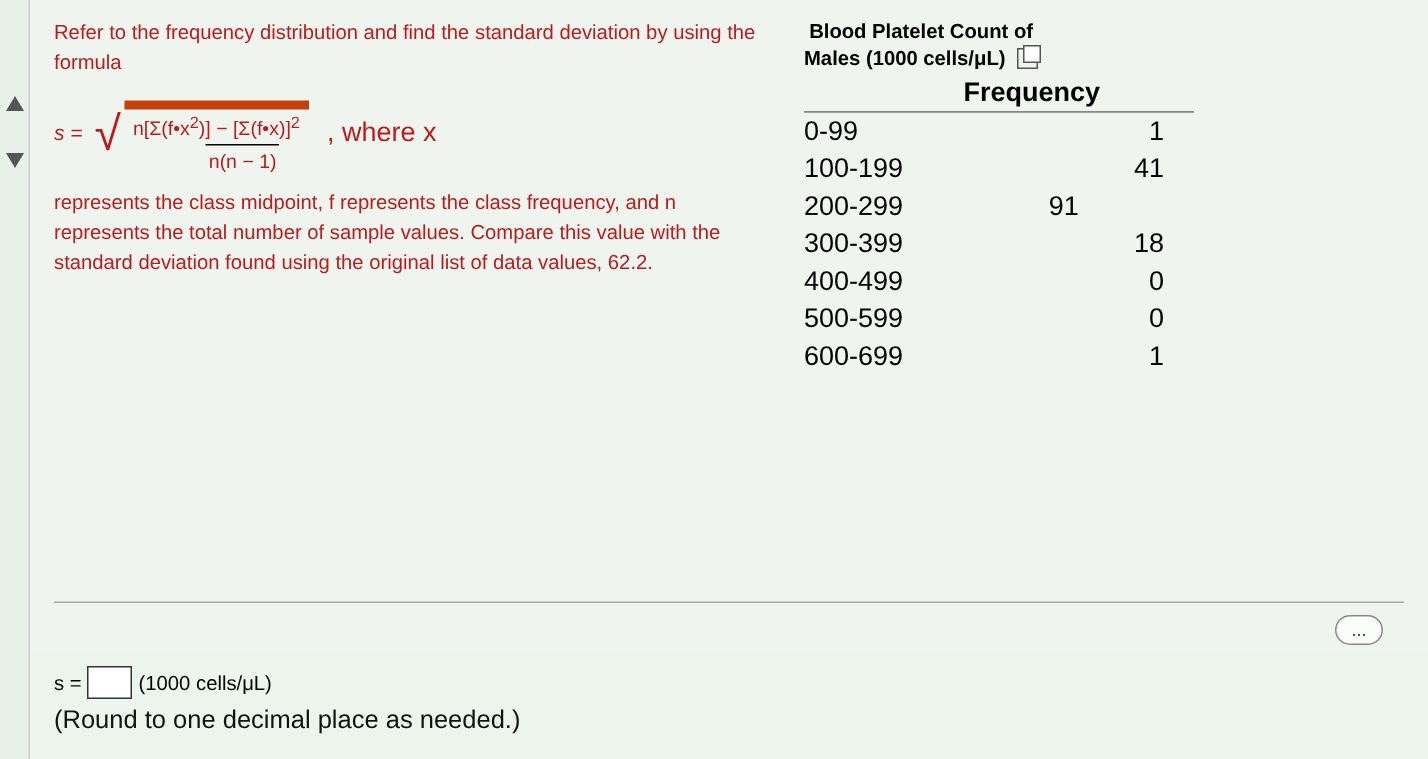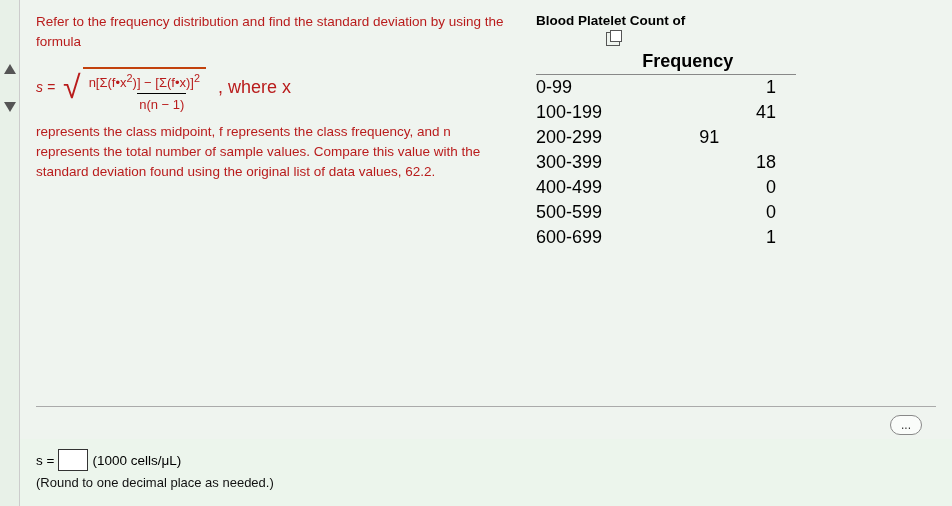--- a/index.html
+++ b/index.html
@@ -105,21 +105,21 @@
       font-size: 32px;
       line-height: 1;
       margin-right: 2px;
       font-weight: 300;
     }
 
     .fraction-box {
       display: flex;
       flex-direction: column;
       align-items: center;
-      border-top: 2px solid #c2410c;
+      border-top: 6px solid #c2410c;
       padding: 0 4px;
       margin-top: 8px;
     }
 
     .numerator {
       font-size: 13px;
       padding: 1px 2px;
       white-space: nowrap;
     }
 
@@ -238,21 +238,21 @@
     .answer-box {
       width: 30px;
       height: 22px;
       border: 1.5px solid #333;
       display: inline-block;
       background: white;
       vertical-align: middle;
     }
 
     .answer-note {
-      font-size: 13px;
+      font-size: 17px;
       color: #111;
       margin-top: 2px;
     }
   </style>
 </head>
 <body>
 
 <div class="main-container">
 
   <div class="left-arrow">
@@ -283,20 +283,21 @@
           </div>
           <span class="where-x">, where x</span>
         </div>
 
         <p>represents the class midpoint, f represents the class frequency, and n represents the total number of sample values. Compare this value with the standard deviation found using the original list of data values, 62.2.</p>
       </div>
 
       <div class="table-area">
         <div class="table-title">
           <span>Blood Platelet Count of</span><br>
+          <span>Males (1000 cells/μL)</span>
           <span class="copy-icon"></span>
         </div>
         <table class="data-table">
           <thead>
             <tr>
               <th></th>
               <th>Frequency</th>
             </tr>
           </thead>
           <tbody id="table-body">

